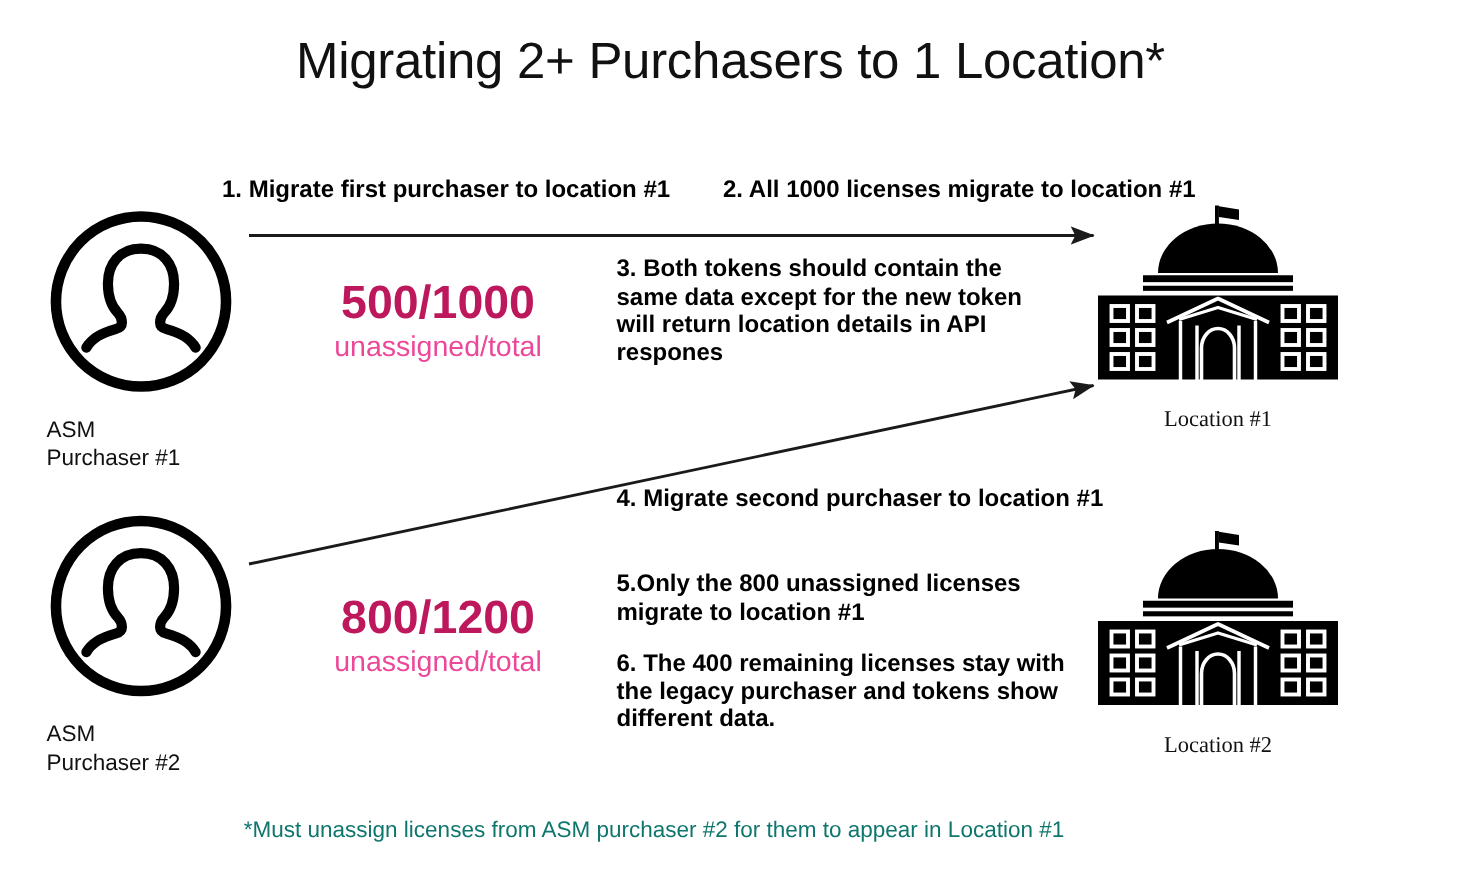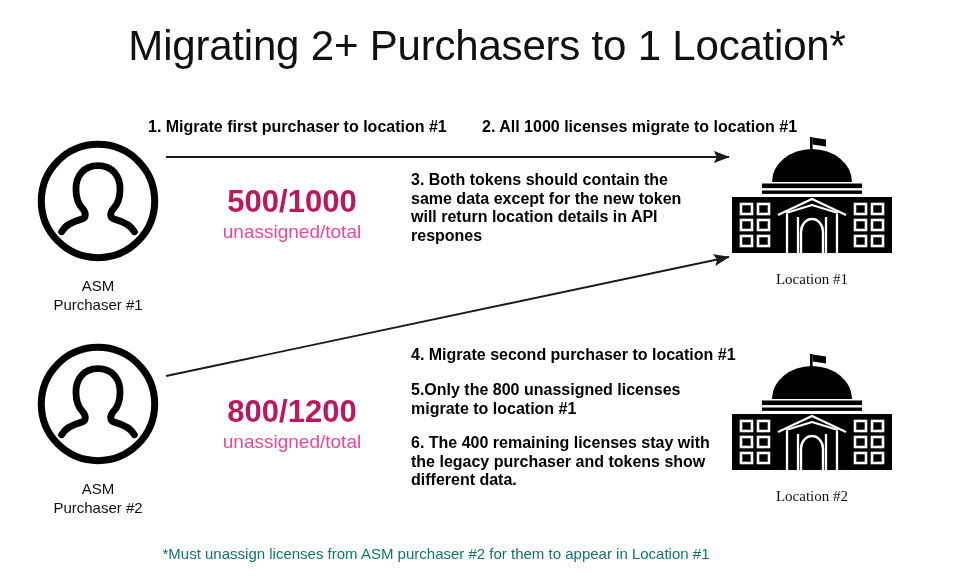--- a/index.html
+++ b/index.html
@@ -20,38 +20,38 @@
     overflow: hidden;
   }
   .abs { position: absolute; }
 
   
   #title {
     left: 0;
     top: 22px;
     width: 974px;
     text-align: center;
-    font-size: 42px;
+    font-size: 34px;
     font-weight: 400;
     letter-spacing: -0.2px;
     color: #111111;
     white-space: nowrap;
   }
 
   
   .step {
     font-size: 16px;
     font-weight: bold;
     line-height: 18.5px;
     color: #000000;
   }
   #step1 { left: 148px; top: 118px; white-space: nowrap; }
   #step2 { left: 482px; top: 118px; white-space: nowrap; text-align: center; }
   #step3 { left: 411px; top: 171px; width: 285px; }
-  #step4 { left: 411px; top: 346px; white-space: nowrap; }
+  #step4 { left: 411px; top: 324px; white-space: nowrap; }
   #step5 { left: 411px; top: 381px; width: 300px; }
   #step6 { left: 411px; top: 434px; width: 320px; }
 
   
   .counts { text-align: center; width: 200px; }
   .counts .big {
     font-size: 31px;
     font-weight: 700;
     line-height: 36px;
     color: #be185d;
@@ -59,21 +59,21 @@
   .counts .sub {
     font-size: 19px;
     font-weight: 400;
     line-height: 24px;
     color: #ec4899;
   }
   #counts1 { left: 192px; top: 184px; }
   #counts2 { left: 192px; top: 394px; }
 
   
-  .person-wrap { width: 134px; text-align: center; }
+  .person-wrap { width: 134px; text-align: left; }
   #person1 { left: 31px; top: 138px; }
   #person2 { left: 31px; top: 341px; }
   .person-label {
     font-size: 15px;
     line-height: 19px;
     color: #111111;
     margin-top: 8px;
     white-space: pre-line;
   }
 

